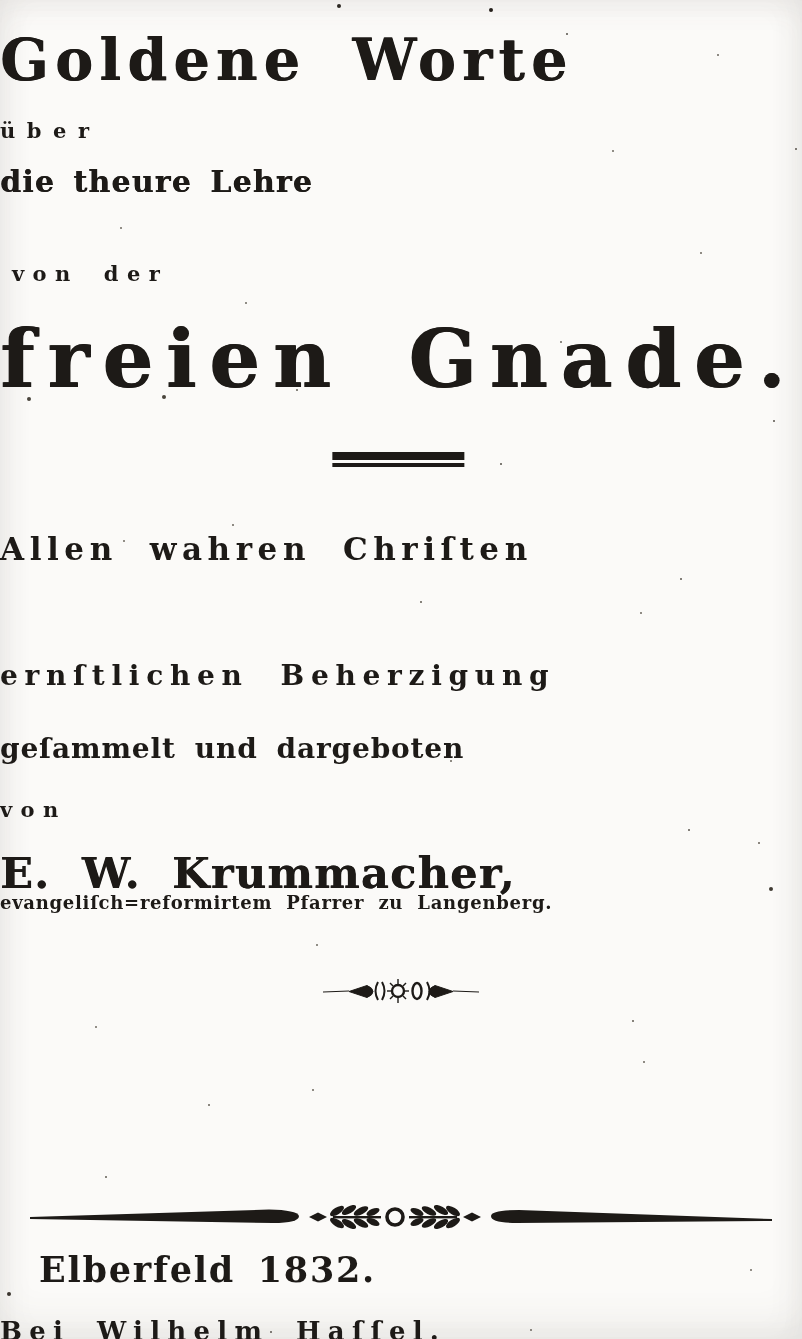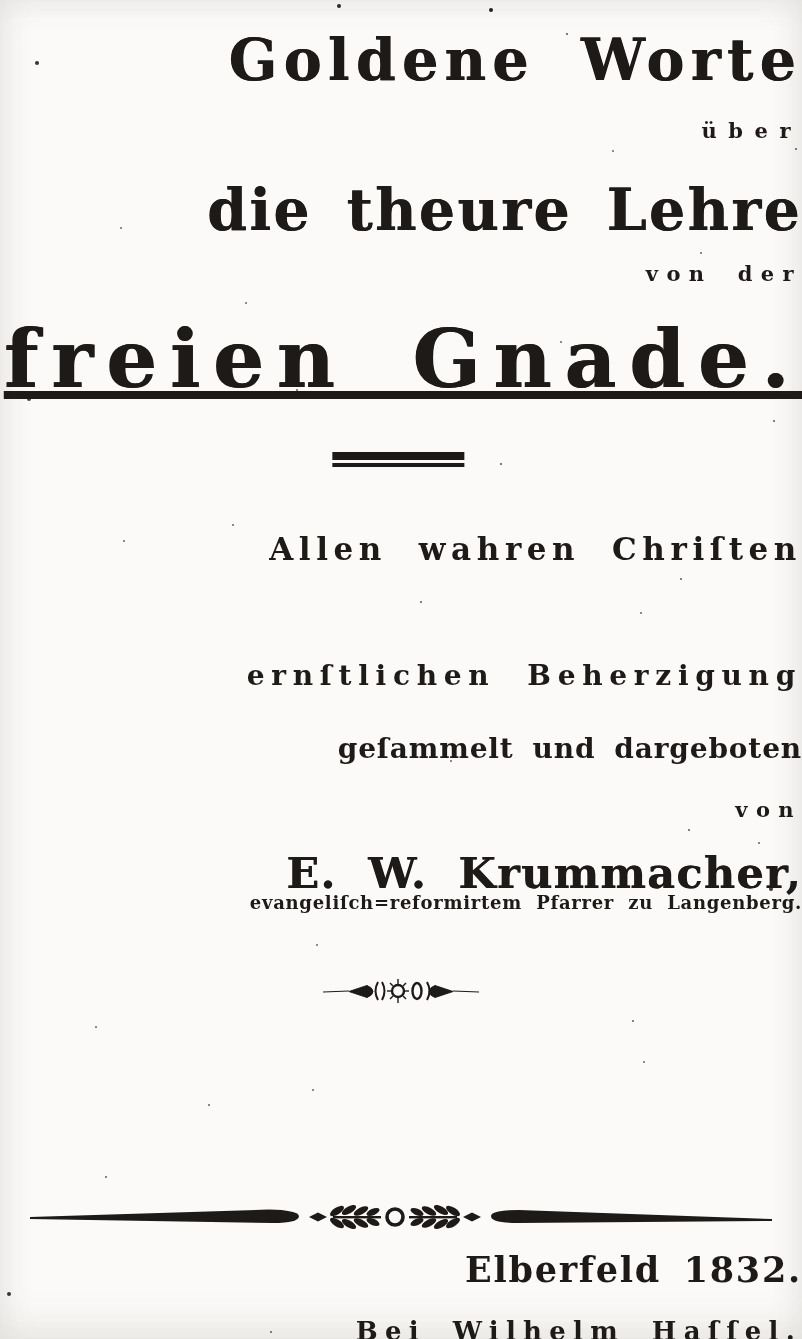--- a/index.html
+++ b/index.html
@@ -8,26 +8,26 @@
     position:relative; width:802px; height:1339px; margin:0 auto;
     background:var(--paper);
     overflow:hidden;
     box-shadow: inset 0 -20px 34px rgba(90,85,75,0.07),
                 inset 0 14px 26px rgba(90,85,75,0.04),
                 inset -12px 0 28px rgba(90,85,75,0.035),
                 inset 12px 0 28px rgba(90,85,75,0.035);
     font-family:"DejaVu Serif","Liberation Serif",serif;
     color:var(--ink);
   }
-  .line { position:absolute; left:0; right:0; text-align:right; white-space:nowrap; font-weight:700; }
+  .line { position:absolute; left:0; right:0; text-align:left; white-space:nowrap; font-weight:700; }
   .l-goldene    { top:26px;  font-size:57px; letter-spacing:0.11em; word-spacing:0.35em; text-shadow:0.6px 0 currentColor; }
   .l-uber       { top:118px; font-size:21px; letter-spacing:0.55em; }
-  .l-theure     { top:176px; font-size:57px; letter-spacing:0.04em; word-spacing:0.22em; text-shadow:0.4px 0 currentColor; }
+  .l-theure     { top:164px; font-size:30px; letter-spacing:0.04em; word-spacing:0.22em; text-shadow:0.4px 0 currentColor; }
   .l-vonder     { top:261px; font-size:21px; letter-spacing:0.4em; word-spacing:0.45em;padding-left:12px; }
-  .l-freien     { top:312px; font-size:80px; letter-spacing:0.16em; word-spacing:0.3em; text-shadow:0.8px 0 currentColor;text-decoration:underline; }
+  .l-freien     { top:312px; font-size:80px; letter-spacing:0.16em; word-spacing:0.3em; text-shadow:0.8px 0 currentColor; }
   .l-allen      { top:531px; font-size:31px; letter-spacing:0.18em; word-spacing:0.5em; }
   .l-ernst      { top:659px; font-size:28px; letter-spacing:0.24em; word-spacing:0.55em; }
   .l-gesammelt  { top:732px; font-size:28px; letter-spacing:0.03em; word-spacing:0.3em; }
   .l-von2       { top:797px; font-size:21px; letter-spacing:0.4em; }
   .l-krummacher { top:848px; font-size:43px; letter-spacing:0.03em; word-spacing:0.35em; text-shadow:0.5px 0 currentColor; }
   .l-pfarrer    { top:892px; font-size:18px; letter-spacing:0.04em; word-spacing:0.4em; }
   .l-elberfeld  { top:1249px; font-size:35px; letter-spacing:0.05em; word-spacing:0.25em;margin-left:39px; }
   .l-hassel     { top:1291px; font-size:26px; letter-spacing:0.28em; word-spacing:0.4em;margin-top:25px; }
 
   .double-rule {

